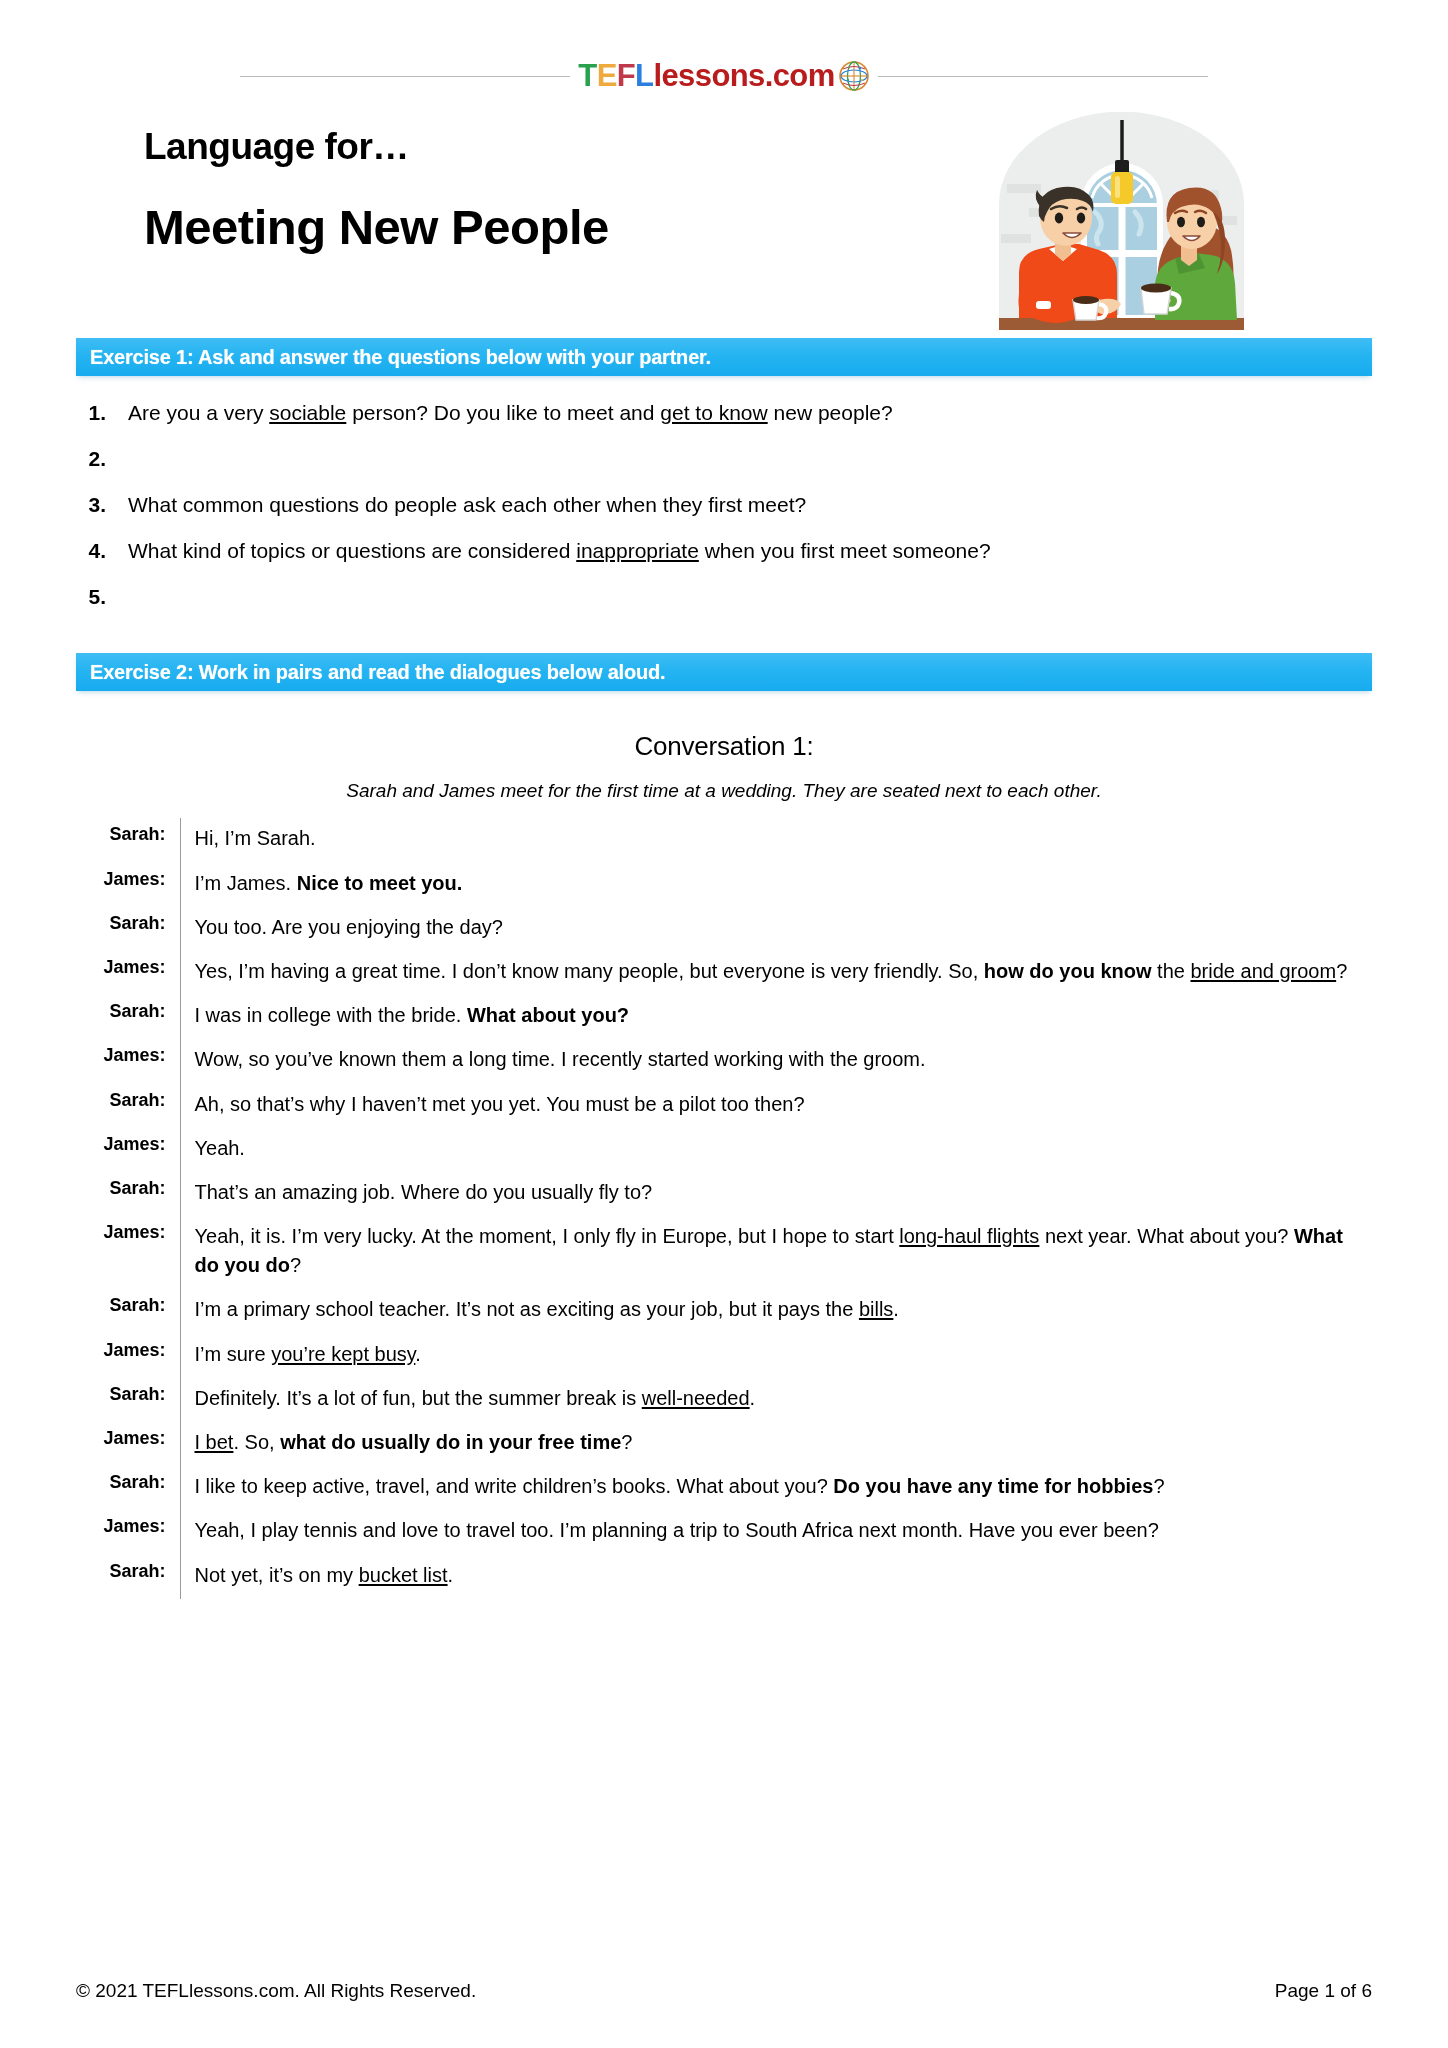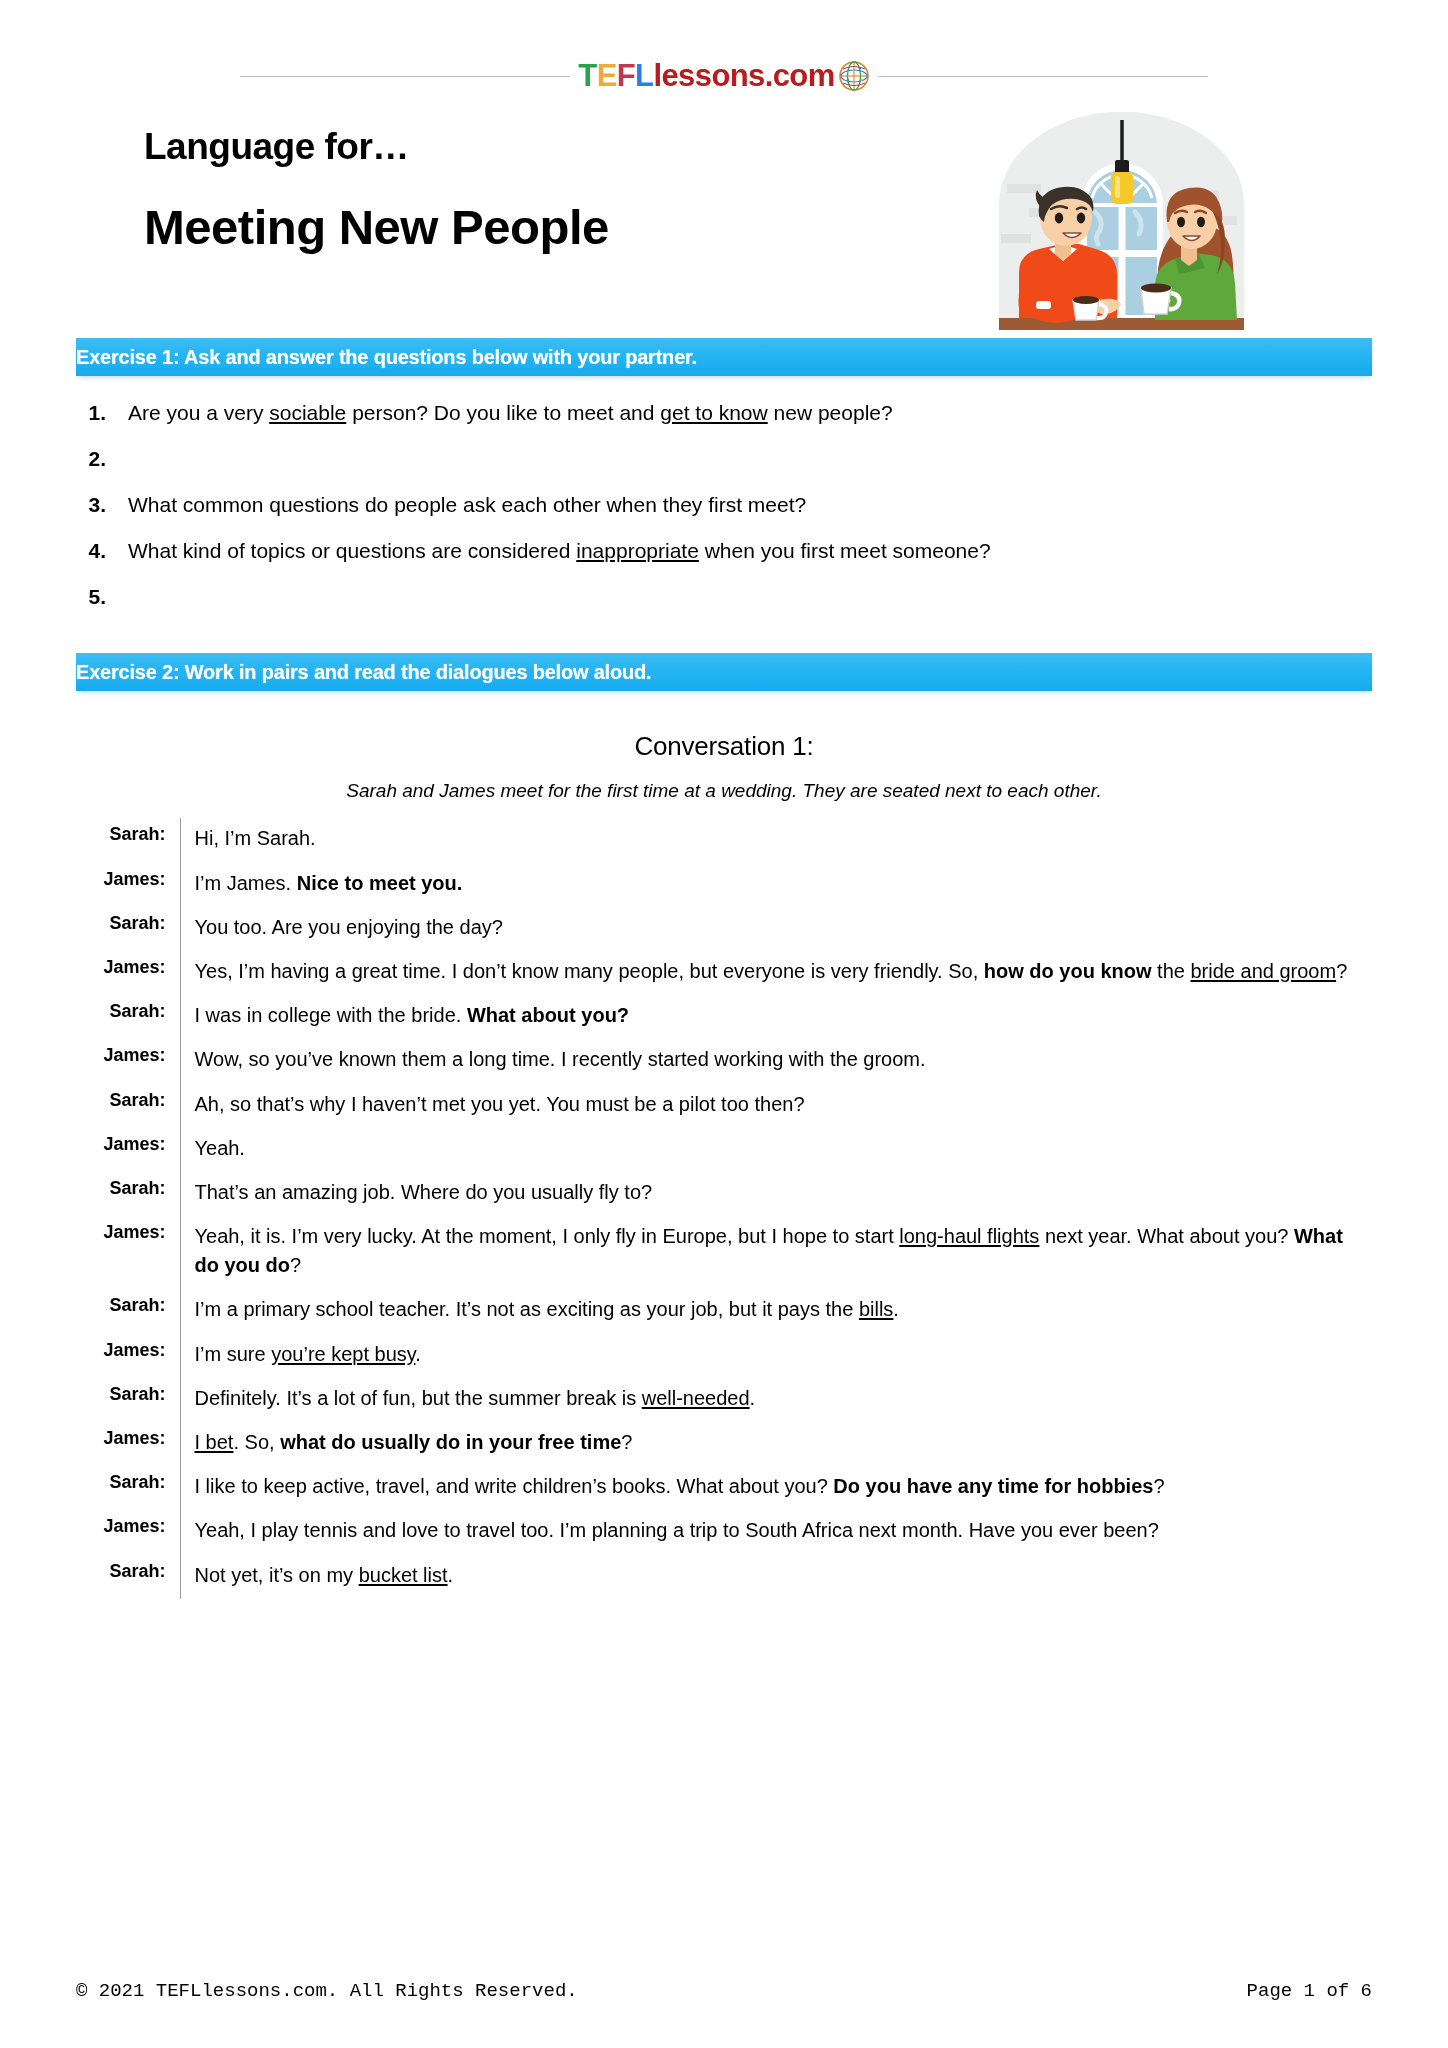--- a/index.html
+++ b/index.html
@@ -98,20 +98,21 @@
   }
 
   
   .banner {
     margin-top: 24px;
     height: 38px;
     background: linear-gradient(to bottom, #3fbdf4 0%, #25b4f2 45%, #17abee 100%);
     box-shadow: 0 3px 5px -2px rgba(120,180,210,0.55);
     display: flex;
     align-items: center;
+    padding-left: 14px;
     box-sizing: border-box;
     text-align: right;
   }
   .banner-text {
     color: #ffffff;
     font-size: 20px;
     font-weight: bold;
     letter-spacing: -0.2px;
     white-space: nowrap;
     text-shadow: 0 0 1px rgba(255,255,255,0.6);
@@ -184,21 +185,20 @@
   
   .footer {
     position: absolute;
     left: 76px;
     right: 76px;
     bottom: 46px;
     display: flex;
     justify-content: space-between;
     align-items: baseline;
     font-size: 19px;
-    font-family: Liberation Mono, monospace;
   }
 </style>
 </head>
 <body>
 
 <div class="page">
 
   <div class="logo-row">
     <div class="logo-rule left"></div>
     <div class="logo-text">

